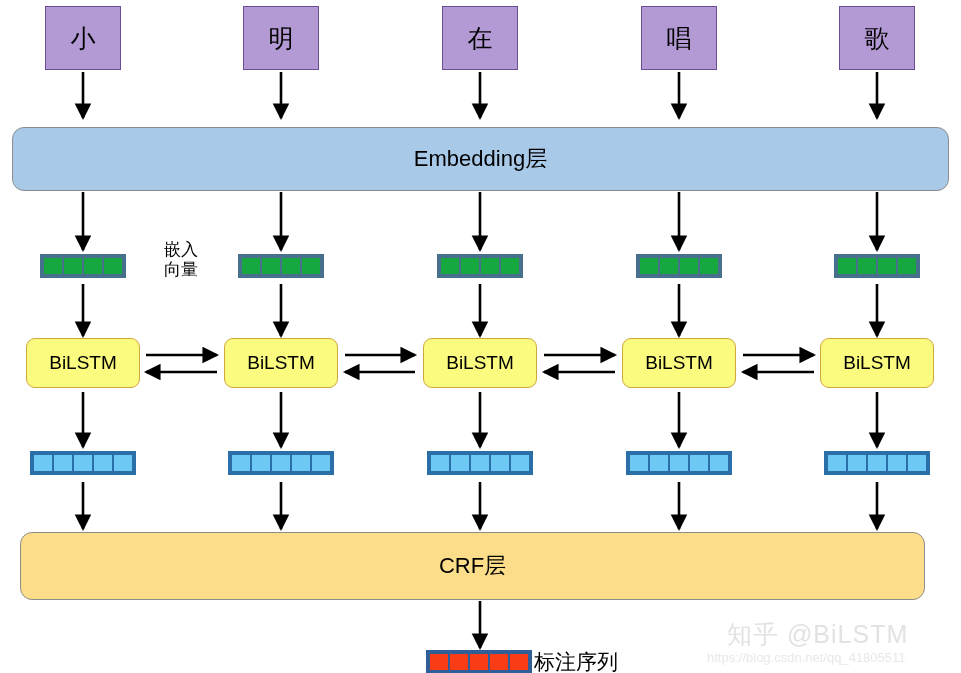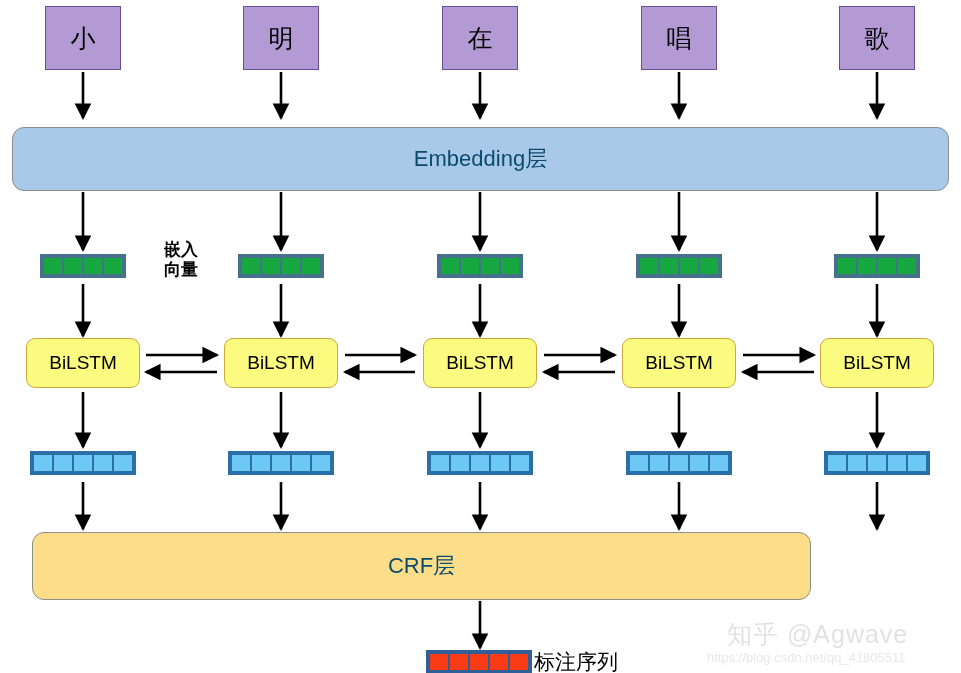--- a/index.html
+++ b/index.html
@@ -35,21 +35,21 @@
   }
 
   
   .layer-bar {
     position: absolute;
     box-sizing: border-box;
     display: flex;
     align-items: center;
     justify-content: center;
     font-size: 22px;
-    color: #0c4a6e;
+    color: #000000;
     border-radius: 12px;
   }
   .layer-embedding {
     background: #a9c9e8;
     border: 1.5px solid #8d8d8d;
   }
   .layer-crf {
     background: #fbdd8a;
     border: 1.5px solid #8d8d8d;
   }
@@ -92,21 +92,20 @@
   .vec-tag   .cell { background: #fa3c16; }
 
   
   .side-label {
     position: absolute;
     font-size: 17px;
     line-height: 1.18;
     color: #000000;
     text-align: center;
     white-space: pre-line;
-    font-weight: bold;
   }
   .tag-label {
     position: absolute;
     font-size: 21px;
     color: #000000;
     white-space: nowrap;
   }
 
   
   #arrows {
@@ -288,29 +287,29 @@
   </div>
   <div class="vec vec-prob" style="left:824px; top:451px;">
     <div class="cell"></div>
     <div class="cell"></div>
     <div class="cell"></div>
     <div class="cell"></div>
     <div class="cell"></div>
   </div>
 
 
-  <div class="layer-bar layer-crf" style="left:32px; top:532px; width:779px; height:68px;">
+  <div class="layer-bar layer-crf" style="left:20px; top:532px; width:905px; height:68px;">
     <span>CRF层</span>
   </div>
 
   <div class="vec vec-tag" style="left:426px; top:650px;">
     <div class="cell"></div>
     <div class="cell"></div>
     <div class="cell"></div>
     <div class="cell"></div>
     <div class="cell"></div>
   </div>
   <div class="tag-label" style="left:534px; top:648px;">标注序列</div>
 
-  <div class="watermark wm-main" style="left:727px; top:618px;">知乎 @Agwave</div>
+  <div class="watermark wm-main" style="left:727px; top:618px;">知乎 @BiLSTM</div>
   <div class="watermark wm-sub" style="left:707px; top:650px;">https://blog.csdn.net/qq_41805511</div>
 
 </div>
 
 </body></html>

